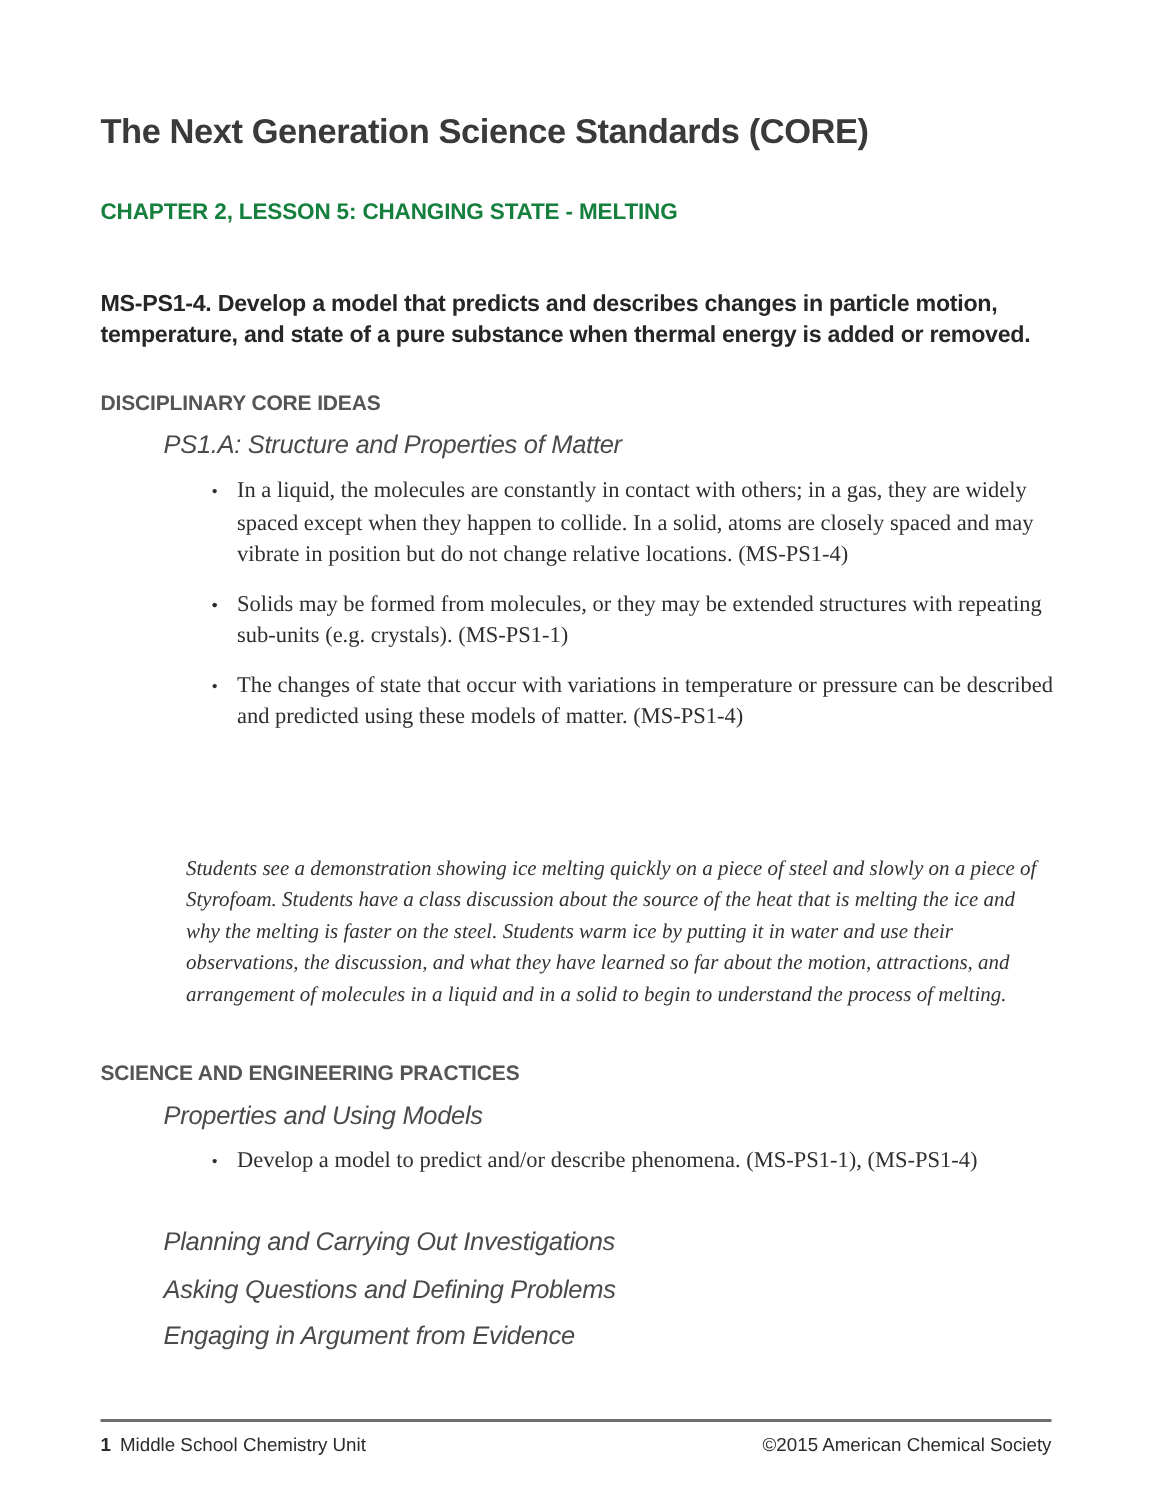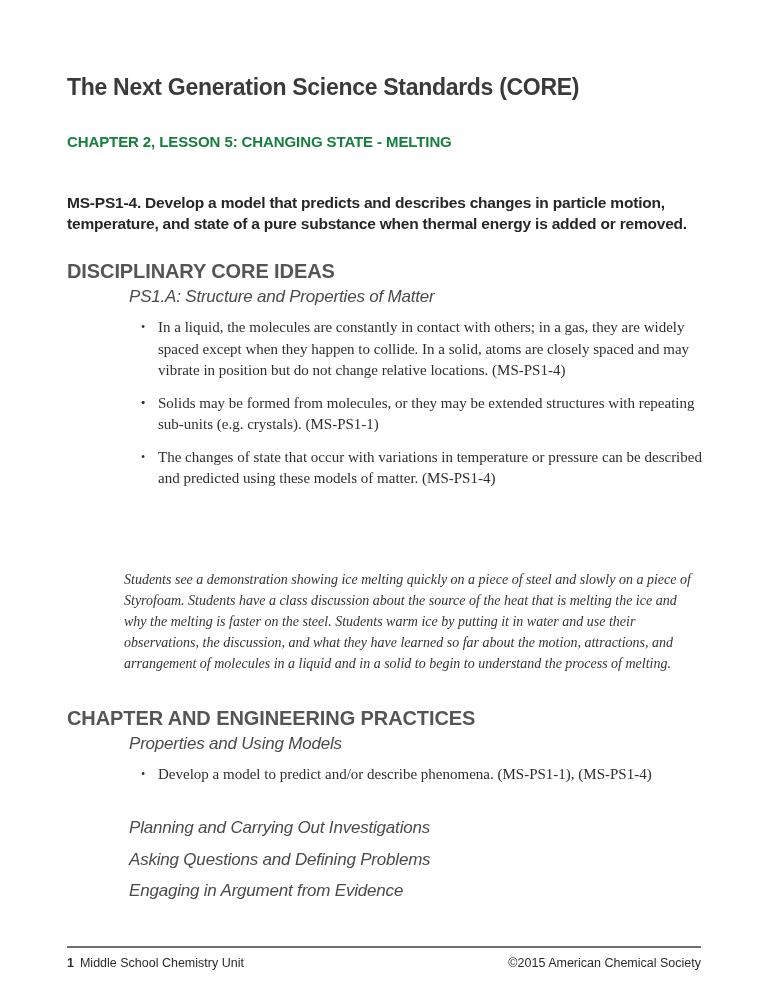--- a/index.html
+++ b/index.html
@@ -5,22 +5,22 @@
     html, body { margin: 0; padding: 0; background: #ffffff; }
     body { width: 768px; height: 994px; position: relative; overflow: hidden; color: #2b2b2b; }
     .page { position: absolute; left: 67px; top: 0; width: 634px; }
     .sans { font-family: "Liberation Sans", "DejaVu Sans", sans-serif; }
     .serif { font-family: "Liberation Serif", "DejaVu Serif", serif; }
 
     .title { position: absolute; top: 74px; left: 0; font-size: 23px; font-weight: bold; color: #3a3a3a; letter-spacing: -0.3px; white-space: nowrap; }
     .chapter { position: absolute; top: 133px; left: 0; font-size: 15px; font-weight: bold; color: #15803d; letter-spacing: -0.1px; white-space: nowrap; }
     .standard { position: absolute; top: 192px; left: 0; width: 640px; font-size: 15.5px; font-weight: bold; color: #262626; line-height: 21px; letter-spacing: -0.2px; }
 
-    .sec-head { position: absolute; left: 0; font-size: 20px; font-weight: bold; color: #555555; white-space: nowrap; letter-spacing: -0.1px; }
-    .sub-head { position: absolute; left: 42px; font-size: 17px; font-style: italic; color: #4a4a4a; white-space: nowrap; letter-spacing: -0.2px; margin-left: 20px; }
+    .sec-head { position: absolute; left: 0; font-size: 14px; font-weight: bold; color: #555555; white-space: nowrap; letter-spacing: -0.1px; }
+    .sub-head { position: absolute; left: 42px; font-size: 17px; font-style: italic; color: #4a4a4a; white-space: nowrap; letter-spacing: -0.2px; }
 
     .bullets { position: absolute; left: 72px; width: 565px; margin: 0; padding: 0; list-style: none; }
     .bullets li { position: relative; padding-left: 19px; font-size: 15px; line-height: 21.5px; color: #2e2e2e; margin-bottom: 11px; }
     .bullets li .dot { position: absolute; left: 2px; top: 0; font-size: 12px; }
 
     .narrative { position: absolute; top: 558px; left: 57px; width: 570px; font-size: 14px; font-style: italic; line-height: 21px; color: #333333; margin-top: 11px; }
 
     .footer-rule { position: absolute; left: 0; top: 946px; width: 634px; height: 2px; background: #6e6e6e; }
     .footer-left { position: absolute; left: 0; top: 956px; font-size: 12.5px; color: #2b2b2b; white-space: nowrap; text-align: right; }
     .footer-left .num { font-weight: bold; margin-right: 6px; }
@@ -51,21 +51,21 @@
       <span>Solids may be formed from molecules, or they may be extended structures with repeating sub-units (e.g. crystals). (MS-PS1-1)</span>
     </li>
     <li>
       <span class="dot">•</span>
       <span>The changes of state that occur with variations in temperature or pressure can be described and predicted using these models of matter. (MS-PS1-4)</span>
     </li>
   </ul>
 
   <div class="narrative serif">Students see a demonstration showing ice melting quickly on a piece of steel and slowly on a piece of Styrofoam. Students have a class discussion about the source of the heat that is melting the ice and why the melting is faster on the steel. Students warm ice by putting it in water and use their observations, the discussion, and what they have learned so far about the motion, attractions, and arrangement of molecules in a liquid and in a solid to begin to understand the process of melting.</div>
 
-  <div class="sec-head sans" style="top:707px;">CHAPTER AND ENGINEERING PRACTICES</div>
+  <div class="sec-head sans" style="top:707px;">SCIENCE AND ENGINEERING PRACTICES</div>
   <div class="sub-head sans" style="top:734px;">Properties and Using Models</div>
 
   <ul class="bullets serif" style="top:764px;">
     <li>
       <span class="dot">•</span>
       <span>Develop a model to predict and/or describe phenomena. (MS-PS1-1), (MS-PS1-4)</span>
     </li>
   </ul>
 
   <div class="sub-head sans" style="top:818px;text-align:center;">Planning and Carrying Out Investigations</div>

